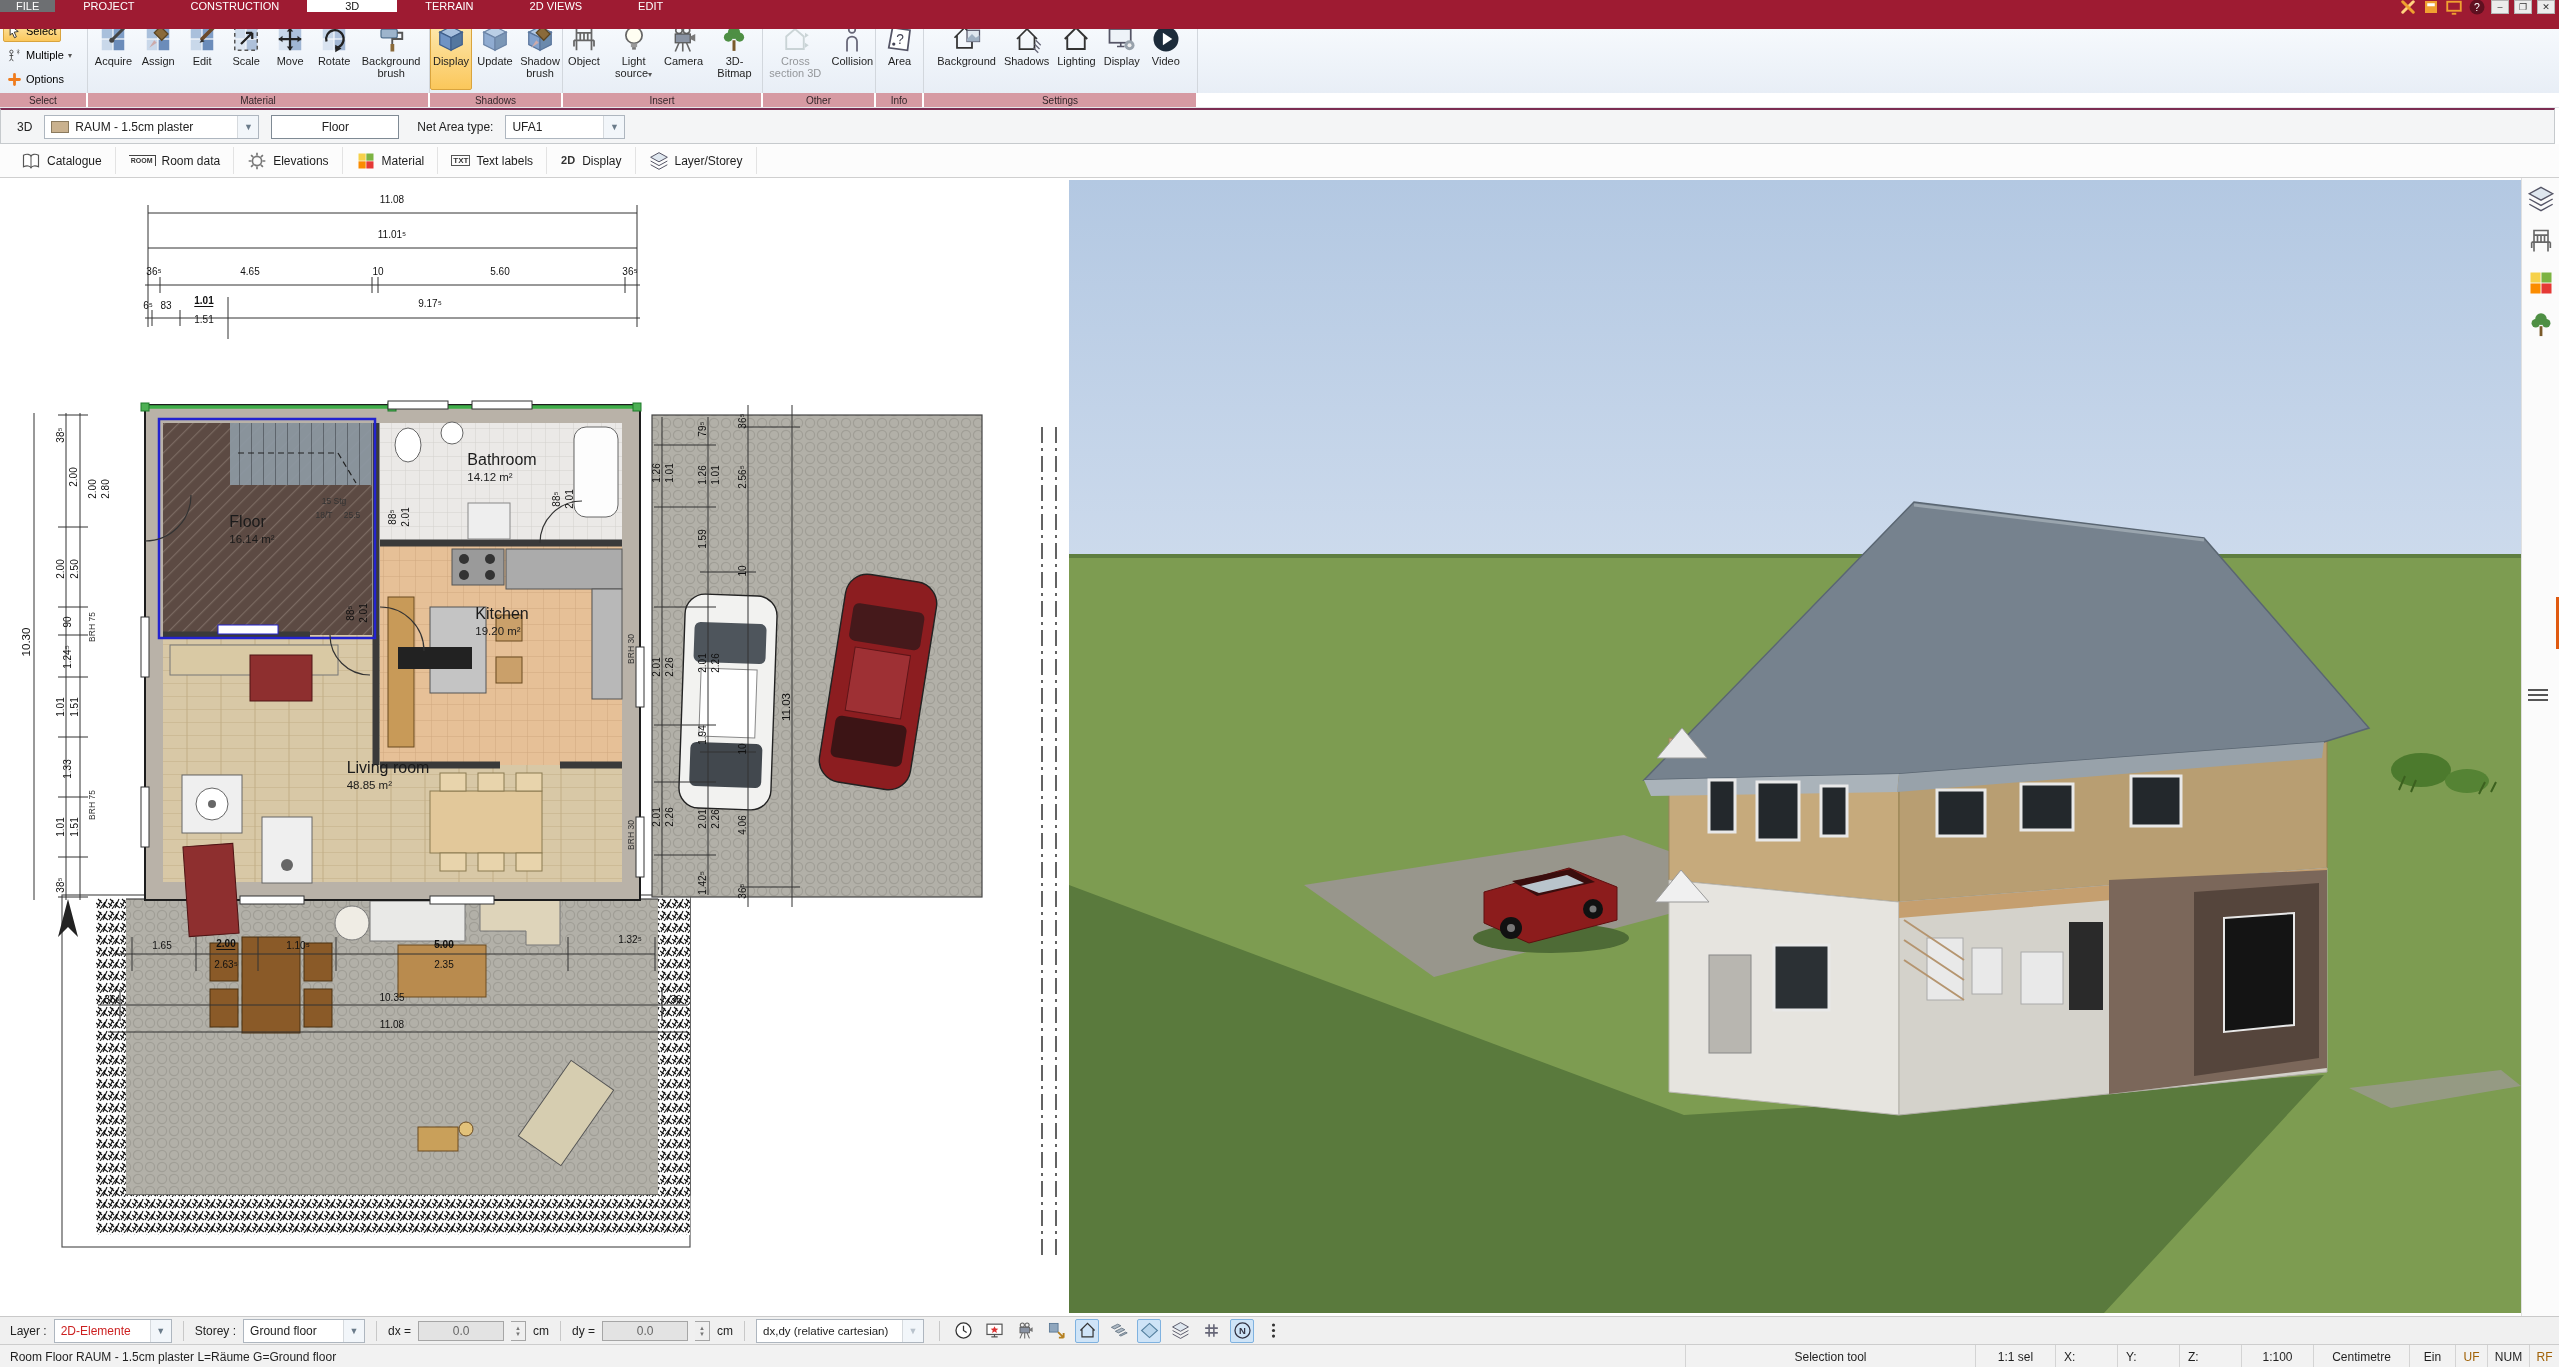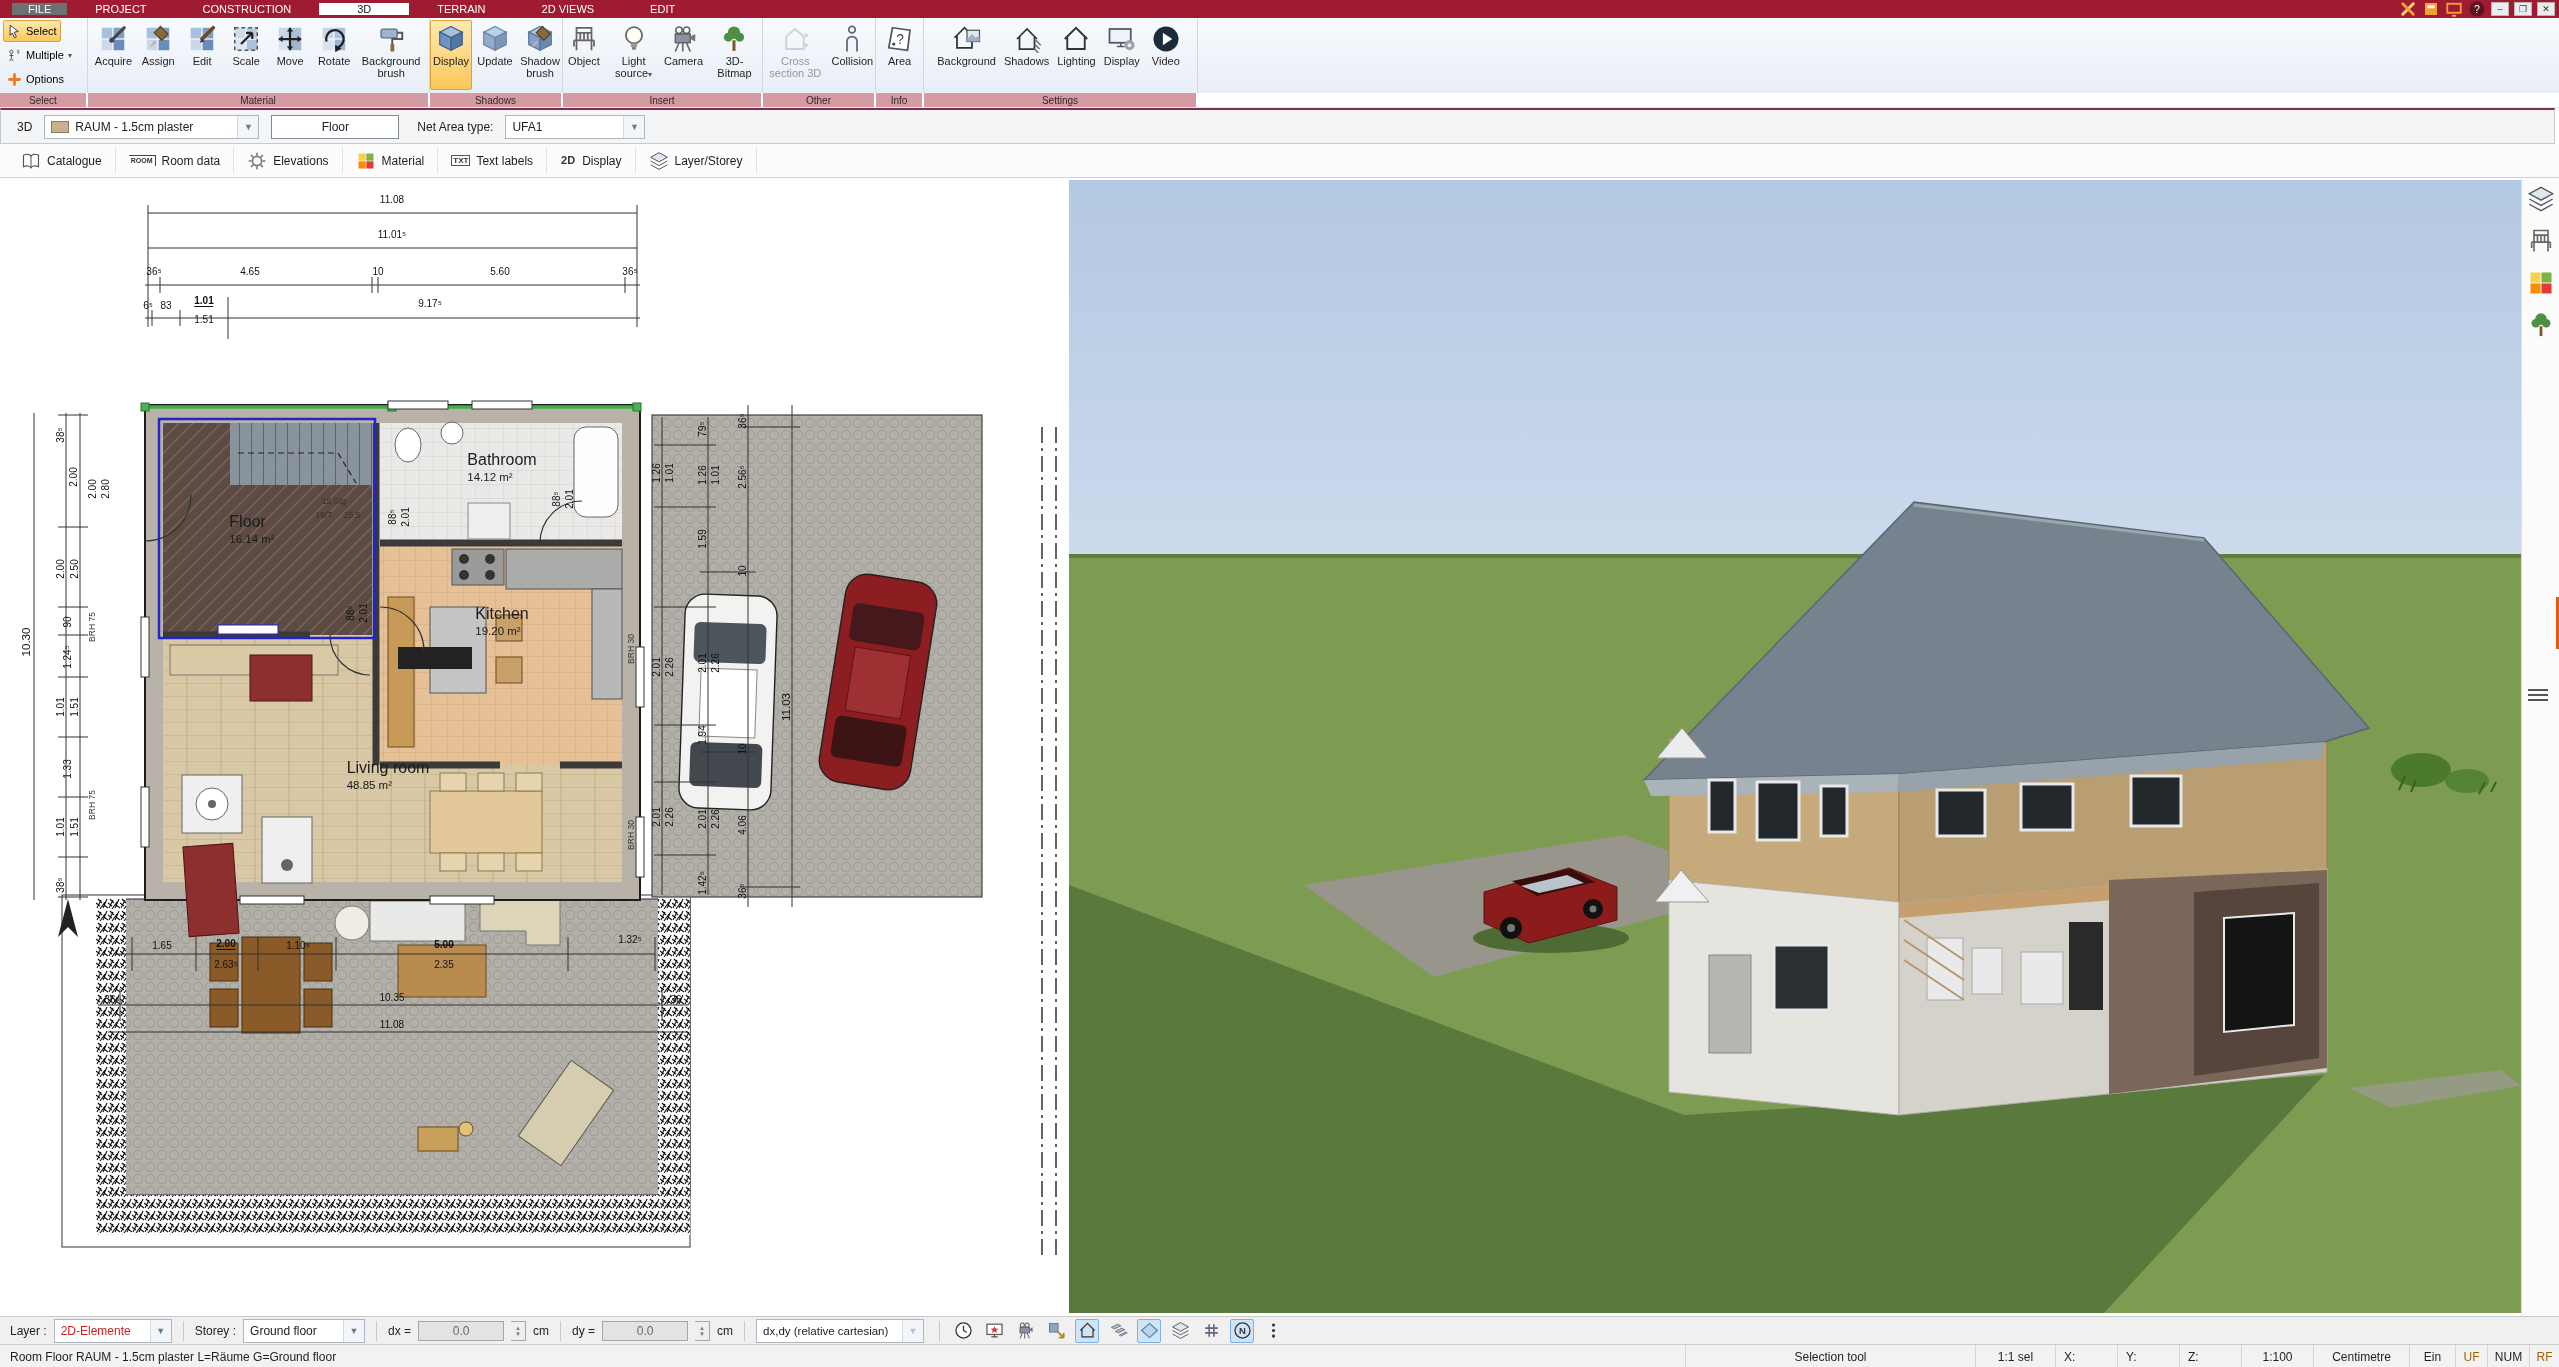--- a/index.html
+++ b/index.html
@@ -1,18 +1,18 @@
 <!DOCTYPE html>
 <html><head>
 <meta charset="utf-8">
 <style>
   html,body{margin:0;padding:0;background:#888;}
   .app{position:relative;width:2559px;height:1367px;background:#fff;font-family:"Liberation Sans",sans-serif;overflow:hidden;-webkit-font-smoothing:antialiased;}
   
-  .tabbar{position:absolute;top:0;left:0;right:0;height:18px;background:#9e1b32;display:flex;align-items:center;z-index:30;padding-left:12px;}
+  .tabbar{position:absolute;top:0;left:0;right:0;height:29px;background:#9e1b32;display:flex;align-items:flex-start;z-index:30;}
   .tab{color:#fff;font-size:11px;display:flex;align-items:center;justify-content:center;padding:0 28px;}
   .tab.file{background:#6d6f72;padding:0 16px;}
   .tab.active{background:#ffffff;color:#151515;padding:0 38px;}
   .winicons{margin-left:auto;display:flex;align-items:center;gap:5px;padding-right:4px;}
   .wico{width:18px;height:14px;display:flex;align-items:center;justify-content:center;}
   .wbtn{width:18px;height:14px;background:#ececec;border:1px solid #b5b5b5;font-size:9px;line-height:1;display:flex;align-items:center;justify-content:center;color:#333;box-sizing:border-box;}
   
   .ribbon{position:absolute;top:18px;left:0;right:0;height:75px;background:linear-gradient(#f8fbfe,#e8eef6);border-bottom:1px solid #d5dae0;z-index:20;}
   .rgroup{position:absolute;top:0;height:75px;border-right:1px solid #d2d7dd;display:flex;align-items:flex-start;justify-content:center;gap:2px;padding-top:2px;box-sizing:border-box;}
   .rbtn{display:flex;flex-direction:column;align-items:center;min-width:42px;padding:1px 2px;height:70px;box-sizing:border-box;border:1px solid transparent;border-radius:2px;}
@@ -481,21 +481,21 @@
     <span>3D</span>
     <div class="combo" style="width:215px">
       <span class="swatch"></span>
       <span>RAUM - 1.5cm plaster</span>
       <span class="arr">▼</span>
     </div>
     <div class="floorbtn">
         <span>Floor</span>
       </div>
     <span style="margin-left:6px">Net Area type:</span>
-    <div class="combo" style="width:140px">
+    <div class="combo" style="width:120px">
       <span>UFA1</span>
       <span class="arr">▼</span>
     </div>
   </div>
 
   <div class="viewtabs">
     <div class="vtab">
         <svg class="vi">
           <use href="#ic-book"></use>
         </svg>

